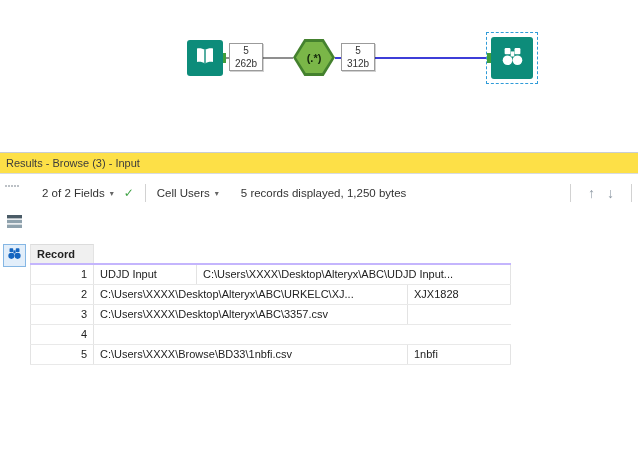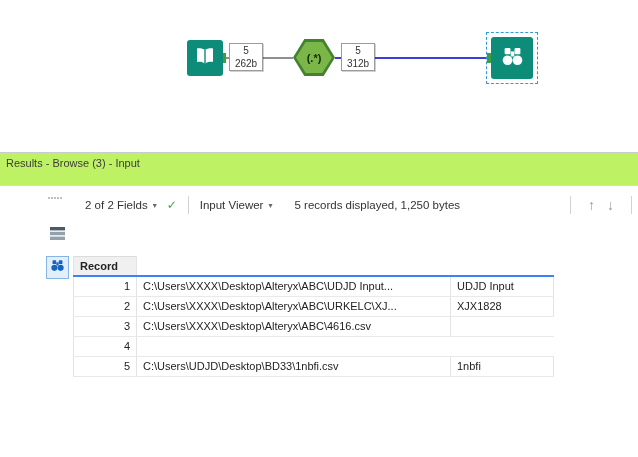--- a/index.html
+++ b/index.html
@@ -24,43 +24,43 @@
        clip-path:polygon(27% 0,73% 0,100% 50%,73% 100%,27% 100%,0 50%);
        display:flex;align-items:center;justify-content:center;
        font-size:11px;font-weight:bold;color:#14290b;}
   .annotation{position:absolute;top:43px;width:34px;height:28px;background:#fff;border:1px solid #9b9b9b;
        box-shadow:1px 1px 0 rgba(0,0,0,.18);font-size:10px;line-height:13px;text-align:center;color:#333;}
   .annotation.a1{left:229px;}
   .annotation.a2{left:341px;}
 
   
   .results{position:absolute;left:0;top:152px;right:0;bottom:0;border-top:1px solid #c9cdd1;background:#fff;}
-  .results-titlebar{height:33px;background:#bef264;border-bottom:1px solid #d8dbde;
+  .results-titlebar{height:21px;background:#fde047;border-bottom:1px solid #d8dbde;
        font-size:11px;color:#3c3c3c;line-height:21px;padding-left:6px;}
-  .results-body{display:flex;height:calc(100% - 22px);background:#fff;margin-left:43px;}
+  .results-body{display:flex;height:calc(100% - 22px);background:#fff;}
   .left-strip{width:29px;position:relative;flex:none;}
   .grip{position:absolute;left:5px;top:11px;width:2px;height:2px;border-radius:50%;background:#a6adb3;
        box-shadow:3px 0 0 #a6adb3,6px 0 0 #a6adb3,9px 0 0 #a6adb3,12px 0 0 #a6adb3;}
   .view-btn{position:absolute;left:3px;display:flex;align-items:center;justify-content:center;}
   .table-view{top:40px;width:22px;height:18px;}
   .browse-view{top:70px;width:23px;height:23px;background:#e2eefa;border:1px solid #84b6e4;}
   .main-area{flex:1;position:relative;}
   .toolbar{display:flex;align-items:center;height:38px;padding-left:13px;font-size:11.5px;color:#333;}
   .dd{display:flex;align-items:center;gap:5px;}
   .caret{font-size:8px;color:#666;}
   .check{color:#3fa245;font-weight:bold;margin-left:10px;font-size:12px;}
   .sep{width:1px;height:18px;background:#d2d2d2;margin:0 11px;flex:none;}
   .sep.push{margin-left:auto;}
   .status{margin-left:2px;padding-left:20px;}
   .arrow{color:#8f9aa5;font-size:14px;margin:0 6px;line-height:1;}
   .endsep{margin-right:6px;}
 
   
   .grid{position:absolute;left:1px;top:70px;}
-  .thead{display:flex;border-bottom:2px solid #3b82f6;flex-direction:column;}
+  .thead{display:flex;border-bottom:2px solid #c4b5fd;flex-direction:column;}
   .tcell{height:19px;line-height:18px;font-size:11px;border-right:1px solid #e3e3e3;
        padding:0 6px;overflow:hidden;white-space:nowrap;color:#222;}
   .th{background:#f0f0f0;font-weight:bold;border-top:1px solid #dcdcdc;}
   .col0{width:64px;border-left:1px solid #e3e3e3;}
   .col1{width:314px;}
   .col2{width:103px;}
   .trow{display:flex;border-bottom:1px solid #e9e9e9;background:#fff;}
   .tcell.rec{text-align:right;}
 </style>
 </head>
@@ -143,55 +143,55 @@
 
       <div class="main-area">
         <div class="toolbar">
           <div class="dd">
             <span>2 of 2 Fields</span>
             <span class="caret">▾</span>
           </div>
           <span class="check">✓</span>
           <span class="sep"></span>
           <div class="dd">
-            <span>Input Viewer</span>
+            <span>Cell Users</span>
             <span class="caret">▾</span>
           </div>
           <span class="status">5 records displayed, 1,250 bytes</span>
           <span class="sep push"></span>
           <span class="arrow">↑</span>
           <span class="arrow">↓</span>
           <span class="sep endsep"></span>
         </div>
 
         <div class="grid">
           <div class="thead">
             <div class="tcell th col0">Record</div>
           </div>
           <div class="tbody">
               <div class="trow">
                 <div class="tcell col0 rec">1</div>
+                <div class="tcell col2">UDJD Input</div>
                 <div class="tcell col1">C:\Users\XXXX\Desktop\Alteryx\ABC\UDJD Input...</div>
-                <div class="tcell col2">UDJD Input</div>
               </div>
               <div class="trow">
                 <div class="tcell col0 rec">2</div>
                 <div class="tcell col1">C:\Users\XXXX\Desktop\Alteryx\ABC\URKELC\XJ...</div>
                 <div class="tcell col2">XJX1828</div>
               </div>
               <div class="trow">
                 <div class="tcell col0 rec">3</div>
-                <div class="tcell col1">C:\Users\XXXX\Desktop\Alteryx\ABC\4616.csv</div>
+                <div class="tcell col1">C:\Users\XXXX\Desktop\Alteryx\ABC\3357.csv</div>
               </div>
               <div class="trow">
                 <div class="tcell col0 rec">4</div>
               </div>
               <div class="trow">
                 <div class="tcell col0 rec">5</div>
-                <div class="tcell col1">C:\Users\UDJD\Desktop\BD33\1nbfi.csv</div>
+                <div class="tcell col1">C:\Users\XXXX\Browse\BD33\1nbfi.csv</div>
                 <div class="tcell col2">1nbfi</div>
               </div>
             </div>
         </div>
       </div>
     </div>
   </div>
 </div>
 
 </body></html>

